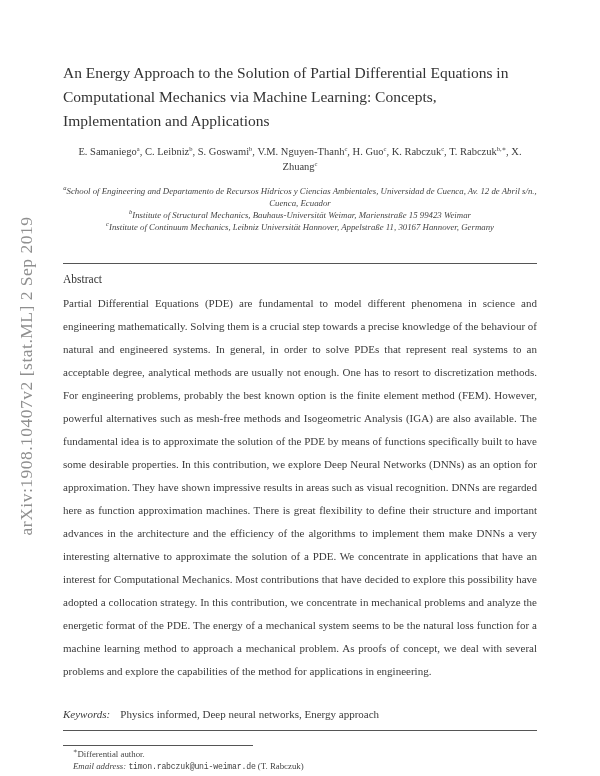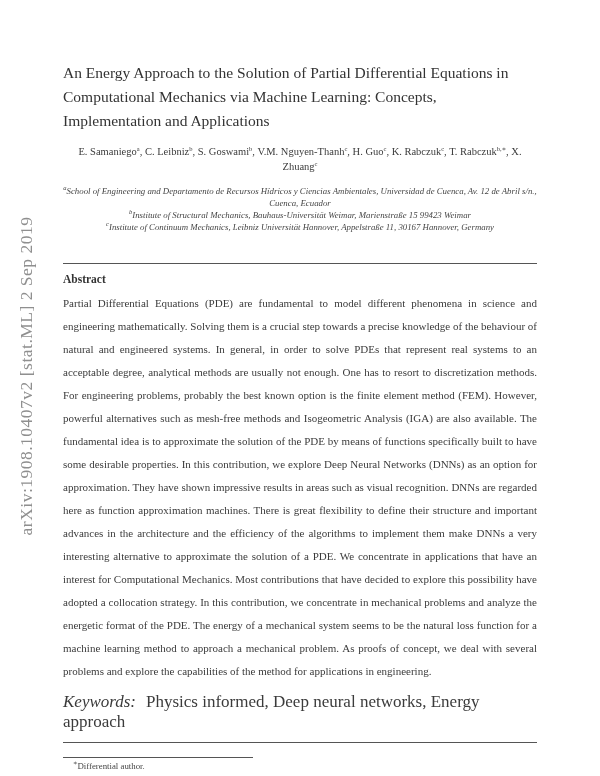--- a/index.html
+++ b/index.html
@@ -57,33 +57,33 @@
   }
   .rule {
     border: none;
     border-top: 1.2px solid #555555;
     margin: 0;
   }
   .rule-top { margin-top: 30px; }
   .abstract-heading {
     margin-top: 9px;
     font-size: 11.5px;
-    font-weight: bold;
+    font-weight: normal;
     color: #333333;
   }
   .abstract-text {
     margin-top: 7px;
     font-size: 11px;
     line-height: 23px;
     text-align: justify;
     color: #3b3b3b;
   }
   .keywords-line {
-    margin-top: 9px;
-    font-size: 17px;
+    margin-top: 25px;
+    font-size: 11px;
     color: #3b3b3b;
   }
   .keywords-label { font-style: italic; }
   .keywords-text { margin-left: 10px; }
   .rule-bottom { margin-top: 10px; }
   .footnote-rule {
     border: none;
     border-top: 1.2px solid #555555;
     width: 190px;
     margin: 14px 0 0 0;
@@ -132,16 +132,17 @@
     <div class="keywords-line">
       <span class="keywords-label">Keywords:</span><span class="keywords-text">Physics informed, Deep neural networks, Energy approach</span>
     </div>
 
     <hr class="rule rule-bottom">
 
     <hr class="footnote-rule">
 
     <div class="footnote">
       <div class="footnote-line"><sup>∗</sup><span>Differential author.</span></div>
+      <div class="footnote-line"><span class="email-label">Email address:</span>&nbsp;<span class="email-value">timon.rabczuk@uni-weimar.de</span><span> (T. Rabczuk)</span></div>
     </div>
 
   </div>
 </div>
 
 </body></html>

